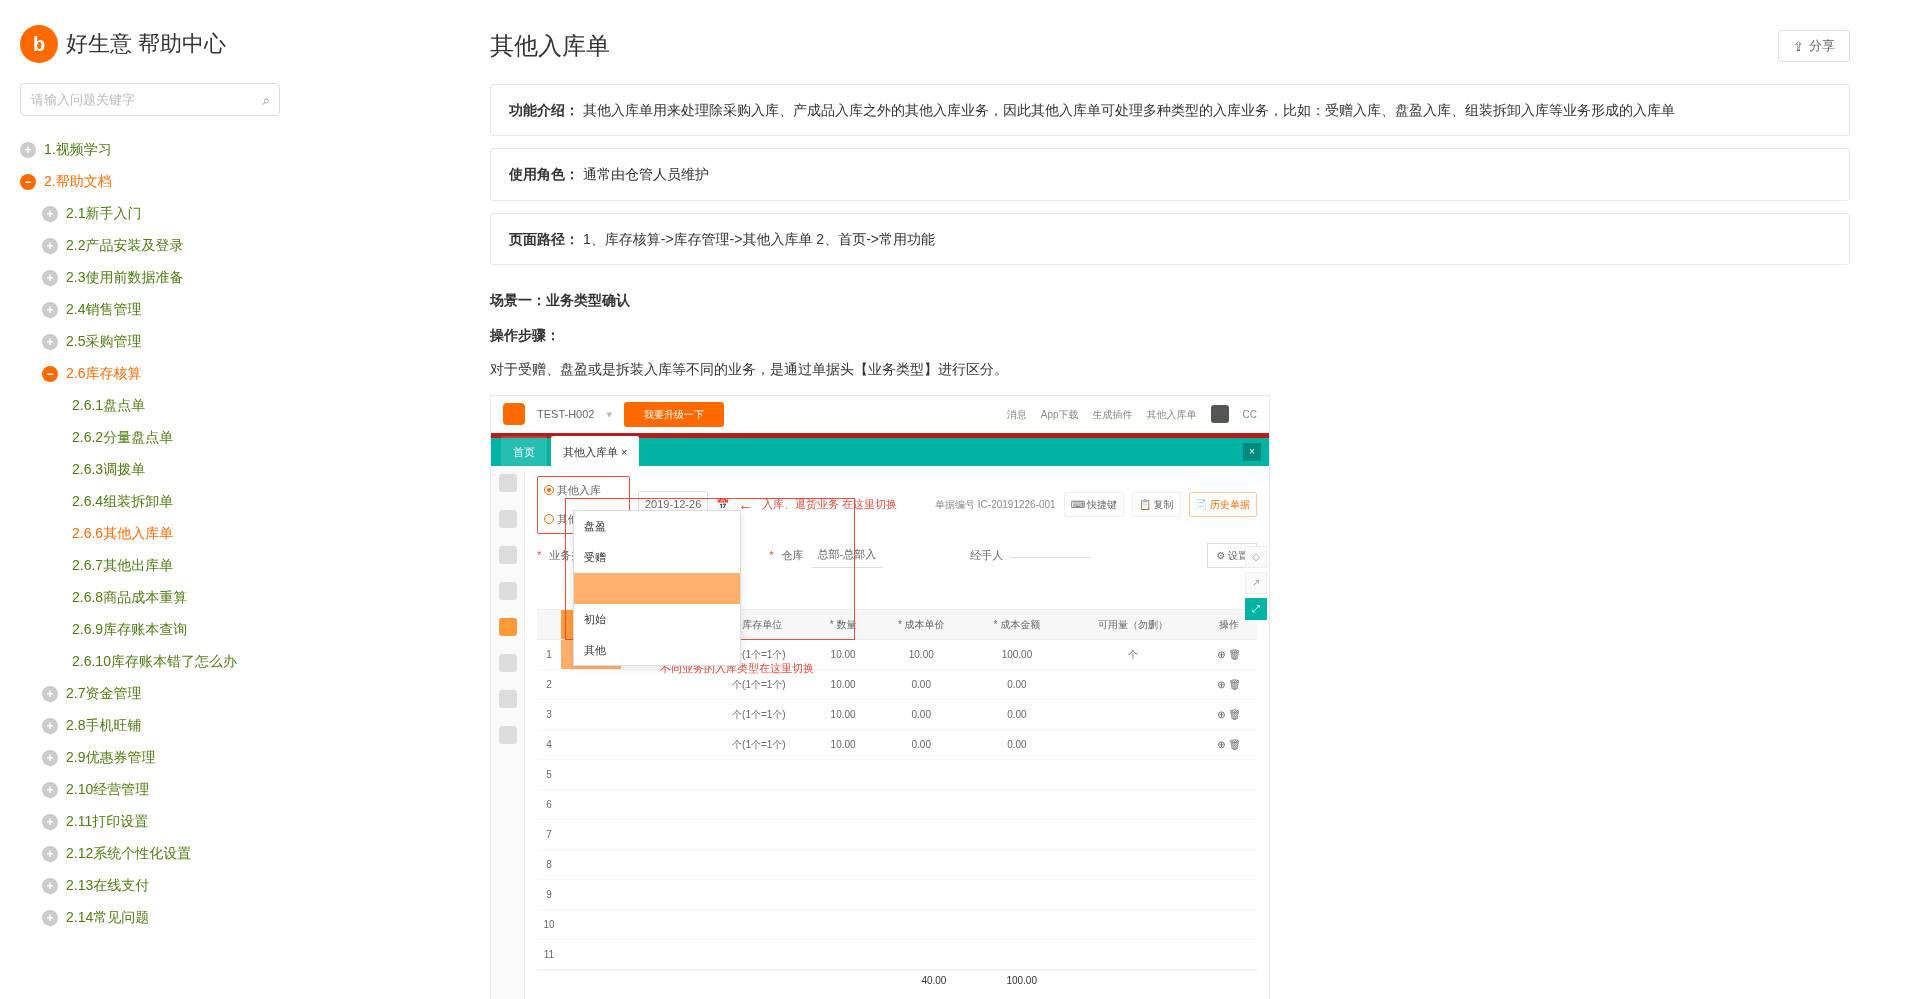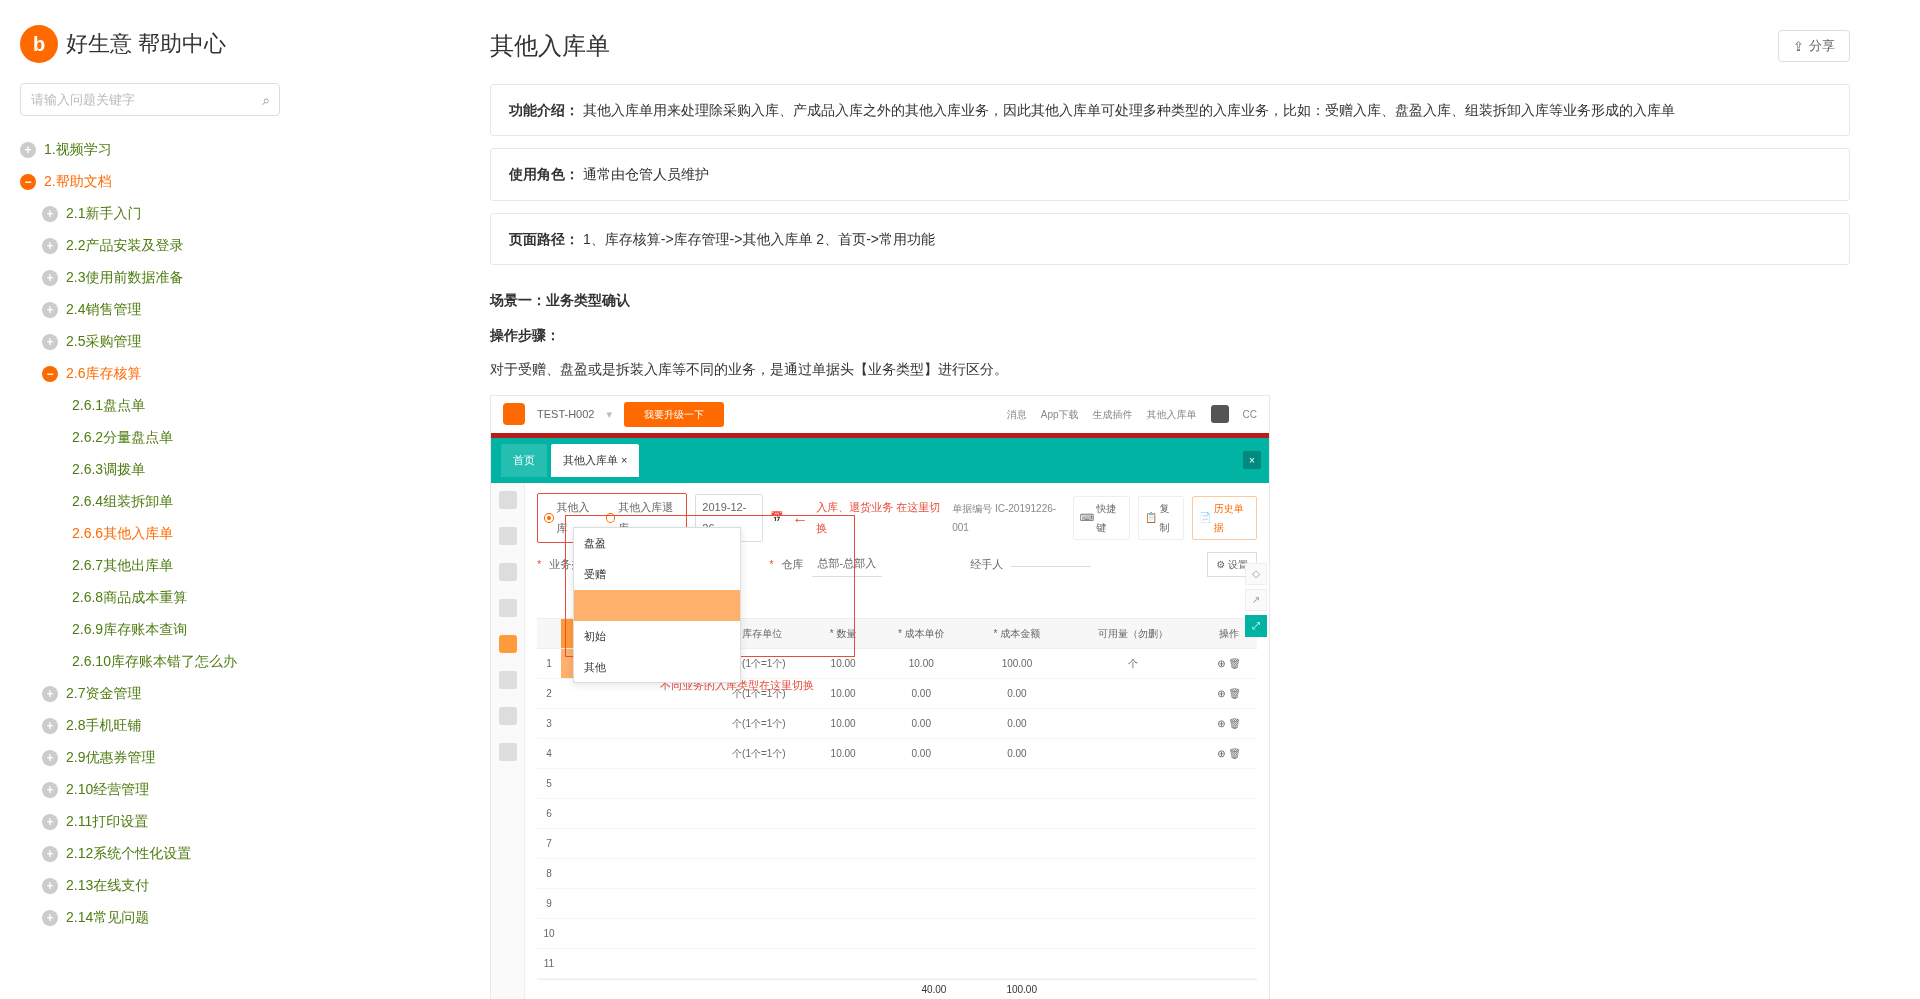--- a/index.html
+++ b/index.html
@@ -29,32 +29,32 @@
     .page-title { font-size: 24px; font-weight: 500; color: #333; }
     .share-btn { border: 1px solid #ddd; padding: 6px 14px; border-radius: 4px; font-size: 13px; color: #666; background: #fff; cursor: pointer; display: flex; align-items: center; gap: 5px; }
     .info-box { border: 1px solid #e8e8e8; border-radius: 3px; padding: 14px 18px; margin-bottom: 12px; font-size: 14px; line-height: 1.6; background: #fff; }
     .info-label { font-weight: bold; margin-right: 4px; }
     .section { margin-top: 22px; font-size: 14px; line-height: 1.9; }
     .section p { margin-bottom: 8px; }
     .bold { font-weight: bold; }
     .screenshot { width: 780px; border: 1px solid #e8e8e8; margin: 12px 0 22px; background: #fff; }
     .ss-header { height: 42px; background: #fff; display: flex; align-items: center; padding: 0 12px; border-bottom: 5px solid #b91c1c; font-size: 11px; color: #666; gap: 12px; }
     .ss-logo { width: 22px; height: 22px; background: #ff6a00; border-radius: 4px; }
-    .ss-tabs-bar { background: #00b3a3; height: 45px; display: flex; align-items: center; padding: 0 10px; color: #fff; font-size: 11px; gap: 4px; position: relative; }
+    .ss-tabs-bar { background: #00b3a3; height: 28px; display: flex; align-items: center; padding: 0 10px; color: #fff; font-size: 11px; gap: 4px; position: relative; }
     .ss-tab { padding: 6px 12px; background: rgba(255,255,255,0.15); border-radius: 2px 2px 0 0; }
     .ss-tab.sel { background: #fff; color: #333; }
     .ss-close { position: absolute; right: 8px; width: 18px; height: 18px; background: #008a7d; color: #fff; display: flex; align-items: center; justify-content: center; font-size: 10px; }
     .ss-body { display: flex; }
     .ss-leftbar { width: 34px; background: #fafafa; border-right: 1px solid #eee; display: flex; flex-direction: column; align-items: center; padding-top: 8px; gap: 18px; }
     .ss-leftbar-icon { width: 18px; height: 18px; background: #ddd; border-radius: 3px; }
     .ss-leftbar-icon.act { background: #ff9a3a; }
     .ss-content { flex: 1; padding: 10px 12px; position: relative; }
     .ss-row { display: flex; align-items: center; gap: 8px; font-size: 11px; color: #666; margin-bottom: 8px; }
     .ss-redbox { border: 1.5px solid #e74c3c; padding: 3px 6px; border-radius: 2px; }
-    .ss-radio-group { display: flex; gap: 8px; }
+    .ss-radio-group { display: flex; gap: 8px; flex-direction: column; }
     .ss-radio { display: flex; align-items: center; gap: 3px; }
     .ss-radio-dot { width: 10px; height: 10px; border: 1px solid #ff6a00; border-radius: 50%; position: relative; }
     .ss-radio-dot.sel::after { content: ''; position: absolute; inset: 2px; background: #ff6a00; border-radius: 50%; }
     .ss-date { border: 1px solid #ddd; padding: 2px 6px; border-radius: 2px; background: #fff; }
     .ss-annotation { color: #e74c3c; font-size: 11px; }
     .ss-arrow-left { color: #e74c3c; font-size: 16px; }
     .ss-dropdown { position: absolute; left: 48px; top: 44px; width: 168px; background: #fff; border: 1px solid #ddd; box-shadow: 0 2px 8px rgba(0,0,0,0.1); z-index: 5; font-size: 11px; }
     .ss-dropdown-item { padding: 5px 10px; }
     .ss-dropdown-item.hl { background: #ffb06a; color: #fff; }
     .ss-dropdown-wrap { border: 1.5px solid #e74c3c; position: absolute; left: 40px; top: 32px; width: 290px; height: 142px; pointer-events: none; z-index: 3; }

